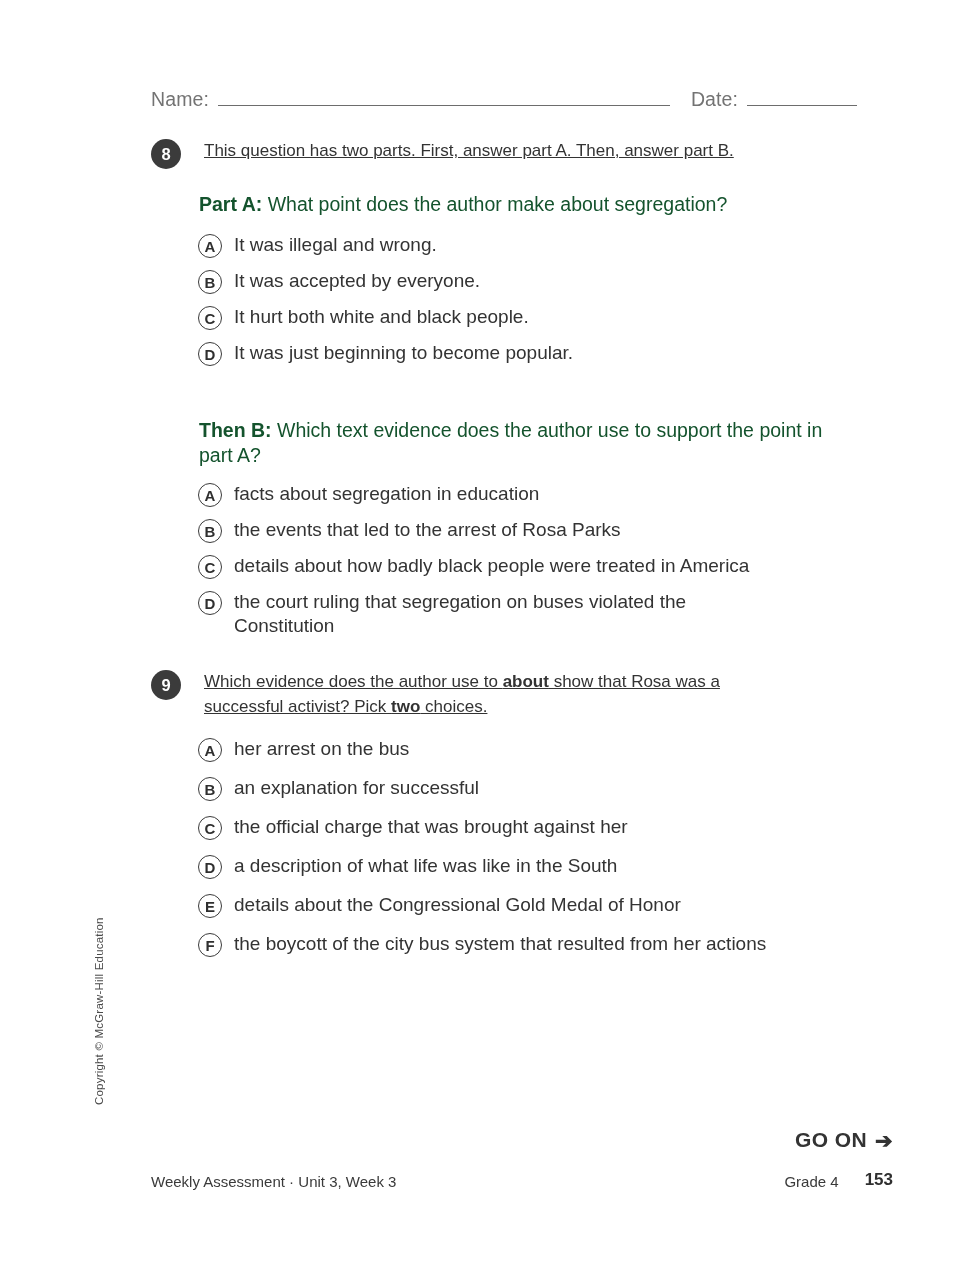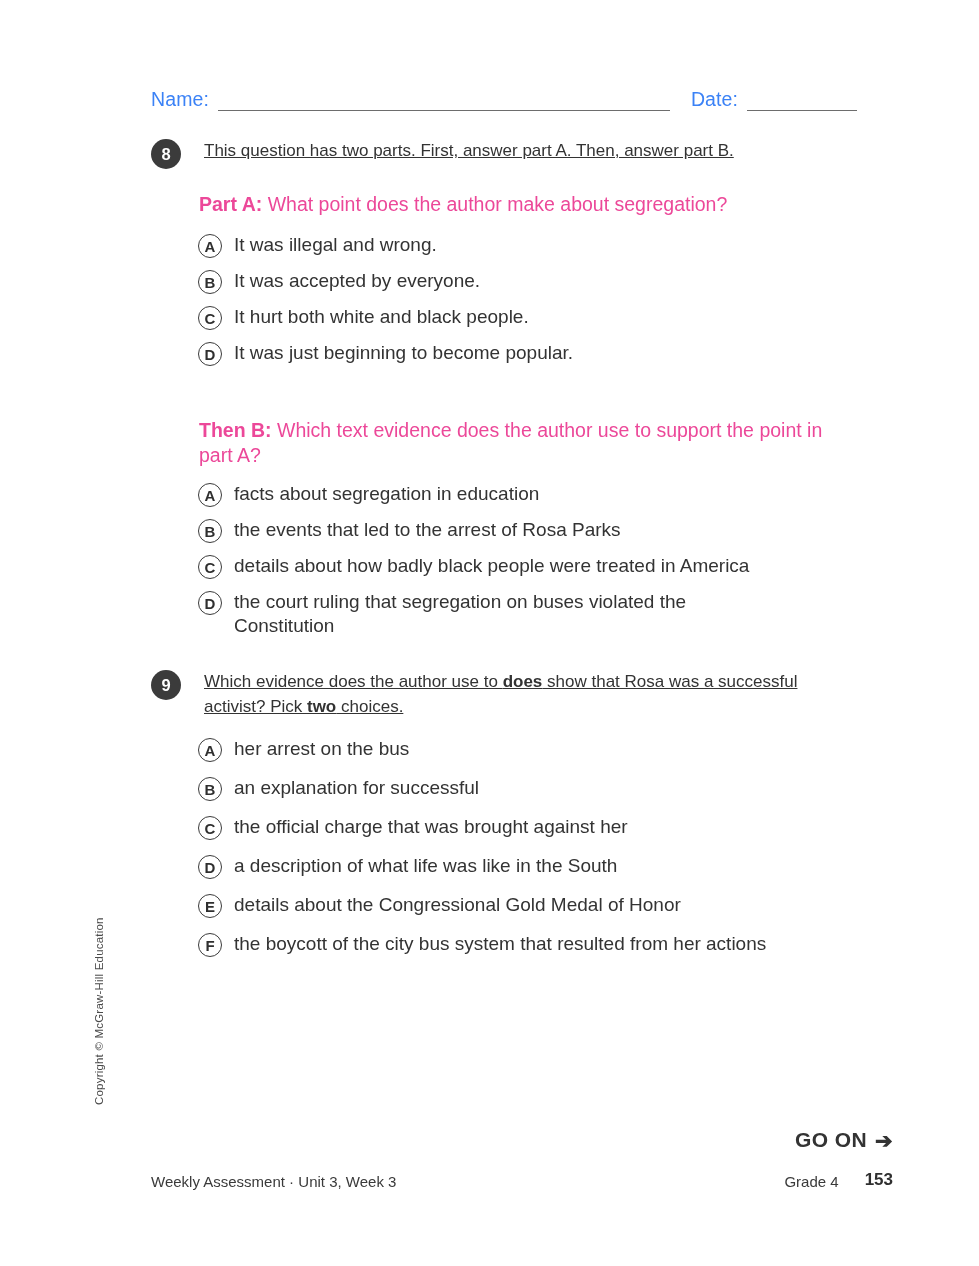--- a/index.html
+++ b/index.html
@@ -21,23 +21,23 @@
     inset: 0;
   }
 
   
   .name-date-row {
     position: absolute;
     left: 151px;
     top: 88px;
     width: 660px;
     display: flex;
-    align-items: flex-end;
+    align-items: flex-start;
     font-size: 19.5px;
-    color: #3b82f6;
+    color: #737373;
   }
   .nd-label {
     white-space: nowrap;
     letter-spacing: 0.1px;
   }
   .rule {
     border-bottom: 1.6px solid #6d6d6d;
     height: 17px;
   }
   .name-rule {
@@ -89,21 +89,21 @@
     max-width: 640px;
     text-decoration: underline;
   }
   .q-stem b { font-weight: bold; }
 
   .part {
     margin-left: 48px;
     margin-top: 22px;
     font-size: 19.5px;
     line-height: 25px;
-    color: #ec4899;
+    color: #14532d;
     max-width: 632px;
   }
   .part .part-label {
     font-weight: bold;
   }
 
   
   .choices {
     margin-left: 47px;
     margin-top: 16px;
@@ -262,21 +262,21 @@
       <div class="choice">
         <span class="choice-bubble">D</span>
         <span class="choice-text" style="max-width:540px;">the court ruling that segregation on buses violated the Constitution</span>
       </div>
     </div>
   </div>
 
   <div class="question" id="question-9">
     <div class="q-head">
       <div class="badge">9</div>
-      <div class="q-stem" id="q9-stem" style="max-width:600px;"><span>Which evidence does the author use to </span><b>does</b><span> show that Rosa was a successful activist? Pick </span><b>two</b><span> choices.</span></div>
+      <div class="q-stem" id="q9-stem" style="max-width:600px;"><span>Which evidence does the author use to </span><b>about</b><span> show that Rosa was a successful activist? Pick </span><b>two</b><span> choices.</span></div>
     </div>
     <div class="choices choices-9">
       <div class="choice">
         <span class="choice-bubble">A</span>
         <span class="choice-text">her arrest on the bus</span>
       </div>
       <div class="choice">
         <span class="choice-bubble">B</span>
         <span class="choice-text">an explanation for successful</span>
       </div>

